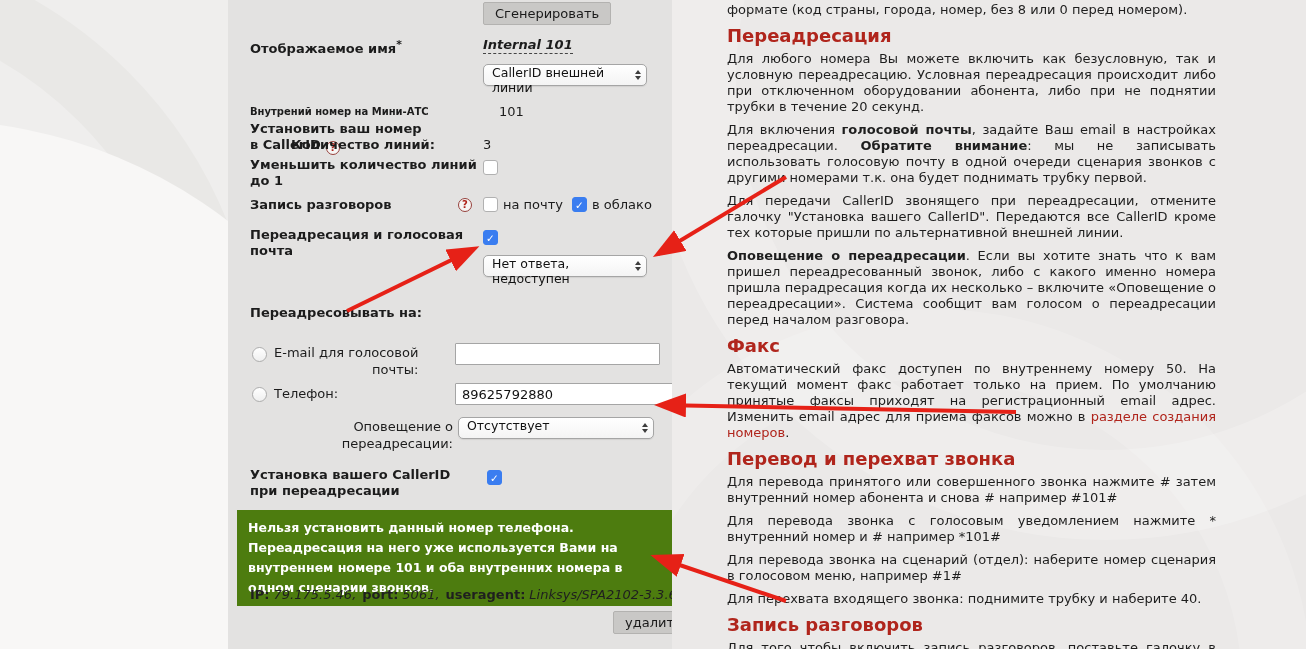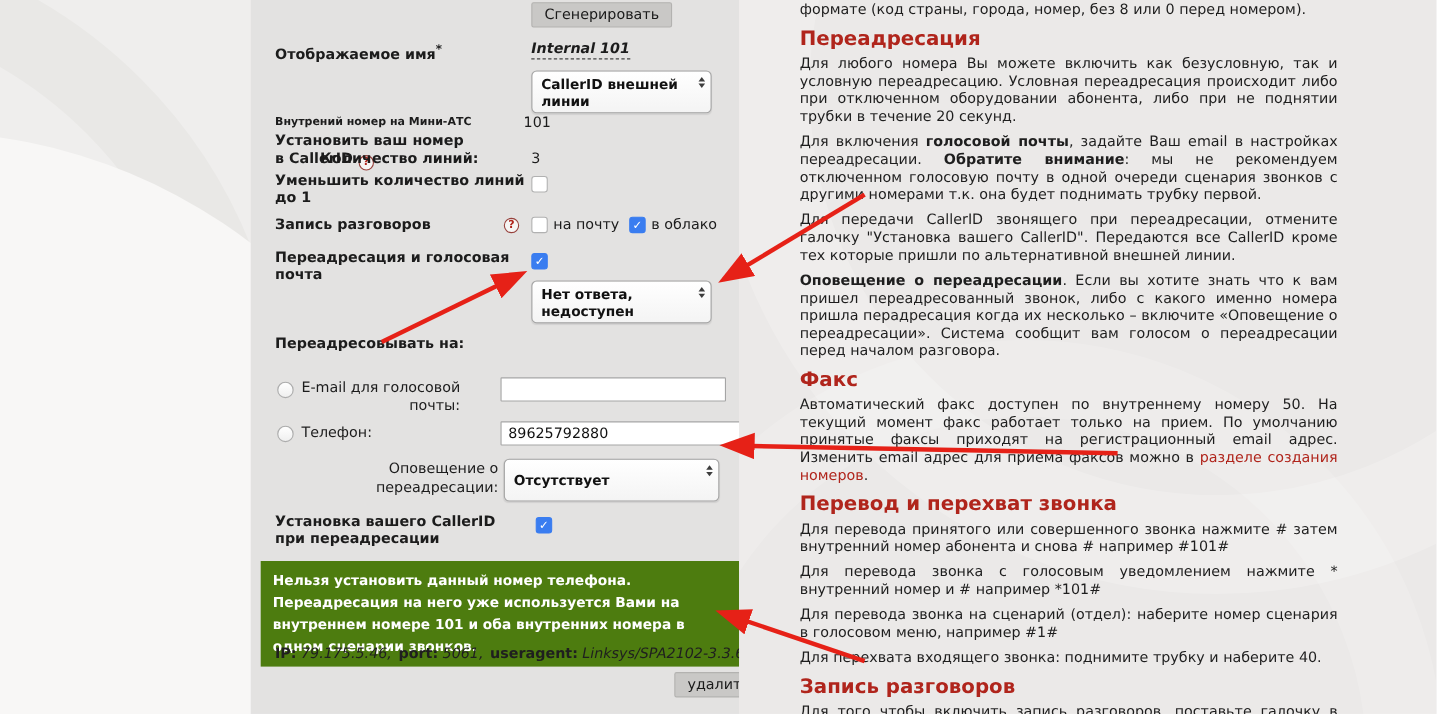--- a/index.html
+++ b/index.html
@@ -12,23 +12,23 @@
   .bg-left .swirl2{position:absolute;left:-640px;top:-60px;width:900px;height:900px;border-radius:50%;border:70px solid #e9e8e6;box-sizing:border-box;}
 
   
   .form-col{position:absolute;left:228px;top:0;width:444px;height:649px;background:#e3e2e1;overflow:hidden;}
   .lbl{position:absolute;font-size:13px;font-weight:bold;color:#1c1c1c;line-height:16px;}
   .lbl .nw{white-space:nowrap;display:block;}
   .val{position:absolute;font-size:13px;color:#1c1c1c;}
   .btn{position:absolute;background:#c9c8c6;border:1px solid #b3b2b0;border-radius:2px;color:#1a1a1a;
        font-size:13px;font-family:inherit;padding:3px 11px;cursor:pointer;}
   .dashed-val{font-style:italic;border-bottom:1px dashed #444;padding-bottom:1px;font-weight:bold;}
-  .sel{position:absolute;height:39px;background:linear-gradient(#ffffff,#f4f4f4);border:1px solid #a5a5a5;border-radius:5px;
-       box-sizing:border-box;display:flex;align-items:center;padding:0 22px 0 8px;font-size:12.5px;color:#111;
-       box-shadow:0 1px 1px rgba(0,0,0,.08);font-weight:bold;}
+  .sel{position:absolute;height:22px;background:linear-gradient(#ffffff,#f4f4f4);border:1px solid #a5a5a5;border-radius:5px;
+       box-sizing:border-box;display:flex;padding:0 22px 0 8px;font-size:12.5px;color:#111;
+       box-shadow:0 1px 1px rgba(0,0,0,.08);}
   .sel .arrows{position:absolute;right:5px;top:5px;display:flex;flex-direction:column;gap:2px;}
   .sel .arrows .up{width:0;height:0;border-left:3.5px solid transparent;border-right:3.5px solid transparent;border-bottom:4px solid #3d3d3d;}
   .sel .arrows .dn{width:0;height:0;border-left:3.5px solid transparent;border-right:3.5px solid transparent;border-top:4px solid #3d3d3d;}
   .cb{position:absolute;width:15px;height:15px;box-sizing:border-box;border-radius:3px;background:#fff;border:1px solid #b1b1b1;
       display:flex;align-items:center;justify-content:center;font-size:10.5px;font-weight:bold;color:#fff;}
   .cb .tick{display:none;}
   .cb.on{background:#3a7df0;border-color:#3a7df0;}
   .cb.on .tick{display:block;}
   .cb.inline{position:static;flex:0 0 15px;}
   .radio{position:absolute;width:15px;height:15px;box-sizing:border-box;border-radius:50%;background:linear-gradient(#ffffff,#efefef);border:1px solid #adadad;}
@@ -82,21 +82,21 @@
     </div>
     <div class="sel" style="left:255px;top:64px;width:164px;">
       <span>CallerID внешней линии</span>
       <span class="arrows">
           <i class="up"></i>
           <i class="dn"></i>
         </span>
     </div>
 
     <div class="lbl" style="left:22px;top:104px;white-space:nowrap;font-size:10px;">Внутрений номер на Мини-АТС</div>
-    <div class="val" style="left:248px;top:104px;">101</div>
+    <div class="val" style="left:271px;top:104px;">101</div>
 
     <div class="lbl" style="left:22px;top:137px;margin-left:41px;">Количество линий:</div>
     <div class="val" style="left:255px;top:137px;">3</div>
 
     <div class="lbl" style="left:22px;top:157px;">
       <span class="nw">Уменьшить количество линий</span>
       <span class="nw">до 1</span>
     </div>
     <div class="cb" style="left:255px;top:160px;"></div>
 
@@ -170,21 +170,21 @@
   </div>
 
   <div class="help-col">
     <div class="deco1"></div>
     <div class="deco2"></div>
 
     <p class="first">формате (код страны, города, номер, без 8 или 0 перед номером).</p>
 
     <h2>Переадресация</h2>
     <p>Для любого номера Вы можете включить как безусловную, так и условную переадресацию. Условная переадресация происходит либо при отключенном оборудовании абонента, либо при не поднятии трубки в течение 20 секунд.</p>
-    <p><span>Для включения </span><span class="bld">голосовой почты</span><span>, задайте Ваш email в настройках переадресации. </span><span class="bld">Обратите внимание</span><span>: мы не рекомендуем отключенном голосовую почту в одной очереди сценария звонков с другими номерами т.к. она будет поднимать трубку первой.</span></p>
+    <p><span>Для включения </span><span class="bld">голосовой почты</span><span>, задайте Ваш email в настройках переадресации. </span><span class="bld">Обратите внимание</span><span>: мы не записывать использовать голосовую почту в одной очереди сценария звонков с другими номерами т.к. она будет поднимать трубку первой.</span></p>
     <p>Для передачи CallerID звонящего при переадресации, отмените галочку "Установка вашего CallerID". Передаются все CallerID кроме тех которые пришли по альтернативной внешней линии.</p>
     <p><span class="bld">Оповещение о переадресации</span><span>. Если вы хотите знать что к вам пришел переадресованный звонок, либо с какого именно номера пришла перадресация когда их несколько – включите «Оповещение о переадресации». Система сообщит вам голосом о переадресации перед началом разговора.</span></p>
 
     <h2>Факс</h2>
     <p><span>Автоматический факс доступен по внутреннему номеру 50. На текущий момент факс работает только на прием. По умолчанию принятые факсы приходят на регистрационный email адрес. Изменить email адрес для приема факсов можно в </span><span class="lnk">разделе создания номеров</span><span>.</span></p>
 
     <h2>Перевод и перехват звонка</h2>
     <p>Для перевода принятого или совершенного звонка нажмите # затем внутренний номер абонента и снова # например #101#</p>
     <p>Для перевода звонка с голосовым уведомлением нажмите * внутренний номер и # например *101#</p>
     <p>Для перевода звонка на сценарий (отдел): наберите номер сценария в голосовом меню, например #1#</p>

